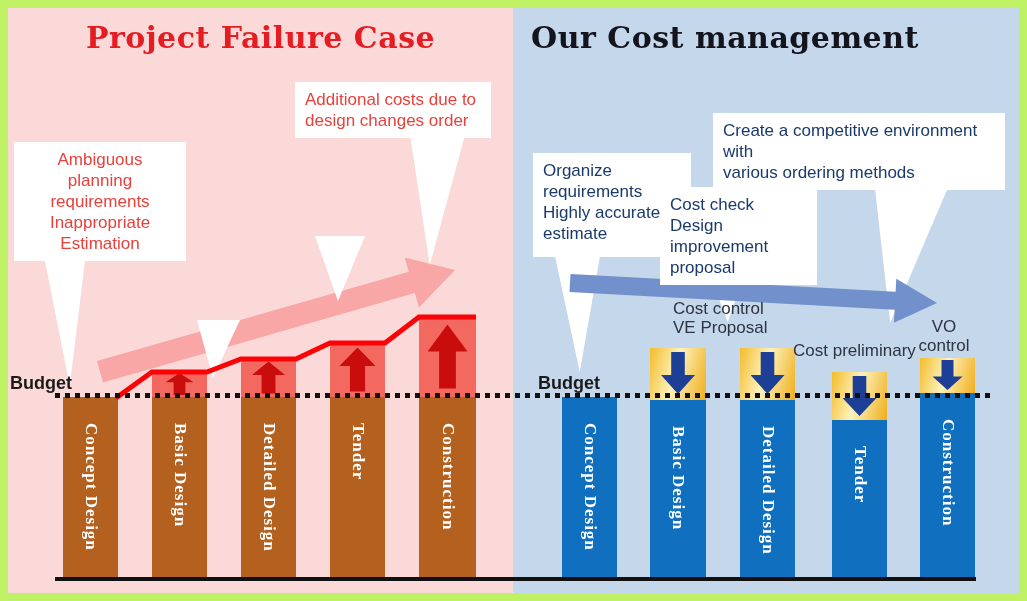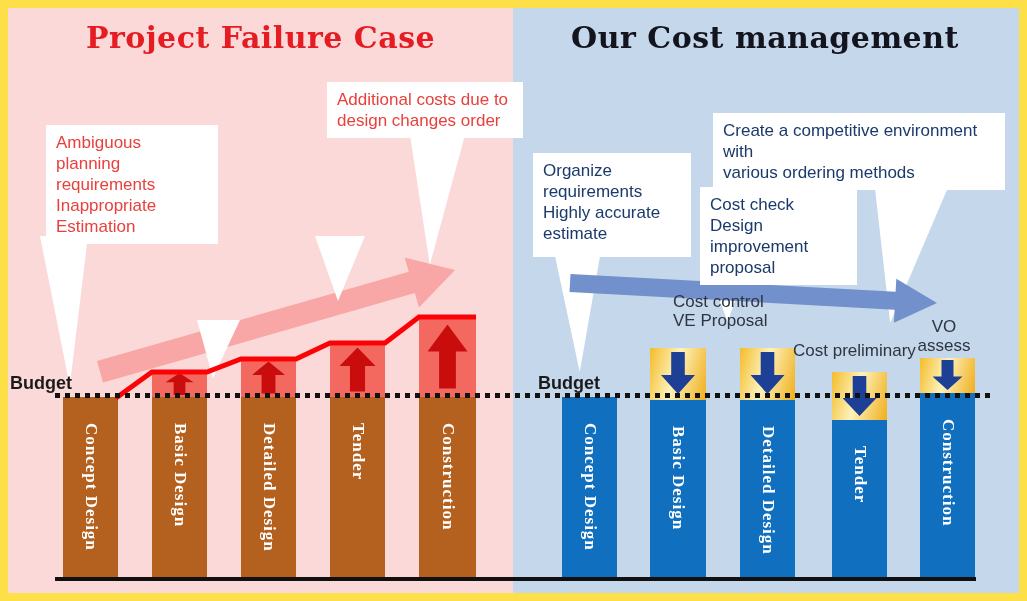--- a/index.html
+++ b/index.html
@@ -1,27 +1,27 @@
 <!DOCTYPE html>
 <html><head>
 <meta charset="utf-8">
 <style>
   html,body{margin:0;padding:0;background:#fff;}
-  #stage{position:relative;width:1027px;height:601px;background:#fde047;overflow:hidden;
+  #stage{position:relative;width:1027px;height:601px;background:#bef264;overflow:hidden;
          font-family:"Liberation Sans",sans-serif;}
   .panel{position:absolute;top:8px;height:585px;}
   #left-panel{left:8px;width:505px;background:#fbd9d8;}
   #right-panel{left:513px;width:506px;background:#c4d7eb;}
   .title{position:absolute;top:20px;font-family:"DejaVu Serif",serif;font-weight:bold;
          font-size:30px;text-align:center;letter-spacing:.5px;z-index:8;}
   #left-title{left:8px;width:505px;color:#e61c23;}
-  #right-title{left:513px;width:424px;color:#14141e;margin-left:40px;}
+  #right-title{left:513px;width:424px;color:#14141e;}
   .bubble{position:absolute;background:#ffffff;z-index:7;padding:7px 10px;
           font-size:17px;line-height:21px;white-space:pre-line;}
-  .bubble.red{color:#e8413c;margin-left:32px;}
+  .bubble.red{color:#e8413c;}
   .bubble.navy{color:#1a3a6b;}
   .tail{position:absolute;background:#ffffff;z-index:3;}
   .bar{position:absolute;width:55px;z-index:3;display:flex;justify-content:center;}
   .bar.brown{background:#b4611f;}
   .bar.blue{background:#1070bf;}
   .bar-label{writing-mode:vertical-rl;text-orientation:mixed;color:#fff;
              font-family:"Liberation Serif",serif;font-weight:bold;font-size:17px;
              letter-spacing:1px;margin-top:26px;}
   .overage{position:absolute;background:#f4695f;z-index:4;display:flex;
            align-items:center;justify-content:center;}
@@ -58,32 +58,32 @@
   <div class="tail" style="left:197px;top:320px;width:43px;height:58px;clip-path:polygon(0 0,100% 0,37% 100%);"></div>
   <div class="tail" style="left:555px;top:256px;width:45px;height:116px;clip-path:polygon(0 0,100% 0,55% 100%);"></div>
   <div class="tail" style="left:705px;top:262px;width:43px;height:60px;clip-path:polygon(0 0,100% 0,53% 100%);"></div>
   <div class="tail" style="left:873px;top:171px;width:82px;height:152px;clip-path:polygon(0 0,100% 0,21% 100%);"></div>
 
   <svg class="overlay toplayer" width="1027" height="601">
     <polygon points="570.5,274 895.6,291.7 896.3,278.7 937,303 893.9,322.7 894.6,309.7 569.5,292" fill="#7290cb"></polygon>
     <polyline points="116,398 152,372 207,372 241,359 296,359 330,343 385,343 419,317 476,317" fill="none" stroke="#fb0306" stroke-width="5"></polyline>
   </svg>
 
-  <div class="bubble red" style="left:14px;top:125px;width:152px;min-height:80px;">Ambiguous planning
+  <div class="bubble red" style="left:14px;top:142px;width:152px;min-height:80px;text-align:center;">Ambiguous planning
 requirements
 Inappropriate
 Estimation</div>
   <div class="bubble red" style="left:295px;top:82px;width:176px;min-height:42px;">Additional costs due to
 design changes order</div>
 
   <div class="bubble navy" style="left:533px;top:153px;width:138px;min-height:90px;">Organize
 requirements
 Highly accurate
 estimate</div>
-  <div class="bubble navy" style="left:700px;top:187px;width:137px;min-height:62px;">Cost check
+  <div class="bubble navy" style="left:660px;top:187px;width:137px;min-height:62px;">Cost check
 Design improvement
 proposal</div>
   <div class="bubble navy" style="left:713px;top:113px;width:272px;min-height:44px;">Create a competitive environment with
 various ordering methods</div>
 
   <div class="budget-label" style="left:10px;top:373px;">Budget</div>
   <div class="budget-label" style="left:538px;top:373px;">Budget</div>
   <div id="budget-line"></div>
 
   <div class="overage" style="left:152px;top:371px;width:55px;height:26px;">
@@ -105,25 +105,25 @@
   <div class="savings" style="left:740px;top:348px;width:55px;height:52px;">
     <div class="down-arrow" style="width:34px;height:42px;margin-top:4px;"></div>
     </div>
   <div class="savings" style="left:832px;top:372px;width:55px;height:48px;">
     <div class="down-arrow" style="width:34px;height:40px;margin-top:4px;"></div>
     </div>
   <div class="savings" style="left:920px;top:358px;width:55px;height:36px;">
     <div class="down-arrow" style="width:30px;height:30px;margin-top:2px;"></div>
     </div>
 
-  <div class="note" style="left:673px;top:292px;">Cost control
+  <div class="note" style="left:673px;top:299px;">Cost control
 VE Proposal</div>
   <div class="note" style="left:793px;top:341px;">Cost preliminary</div>
   <div class="note" style="left:915px;top:317px;width:58px;text-align:center;">VO
-assess</div>
+control</div>
 
   <div class="bar brown" style="left:63px;top:397px;height:180px;">
     <span class="bar-label">Concept Design</span>
     </div>
   <div class="bar brown" style="left:152px;top:397px;height:180px;">
     <span class="bar-label">Basic Design</span>
     </div>
   <div class="bar brown" style="left:241px;top:397px;height:180px;">
     <span class="bar-label">Detailed Design</span>
     </div>

